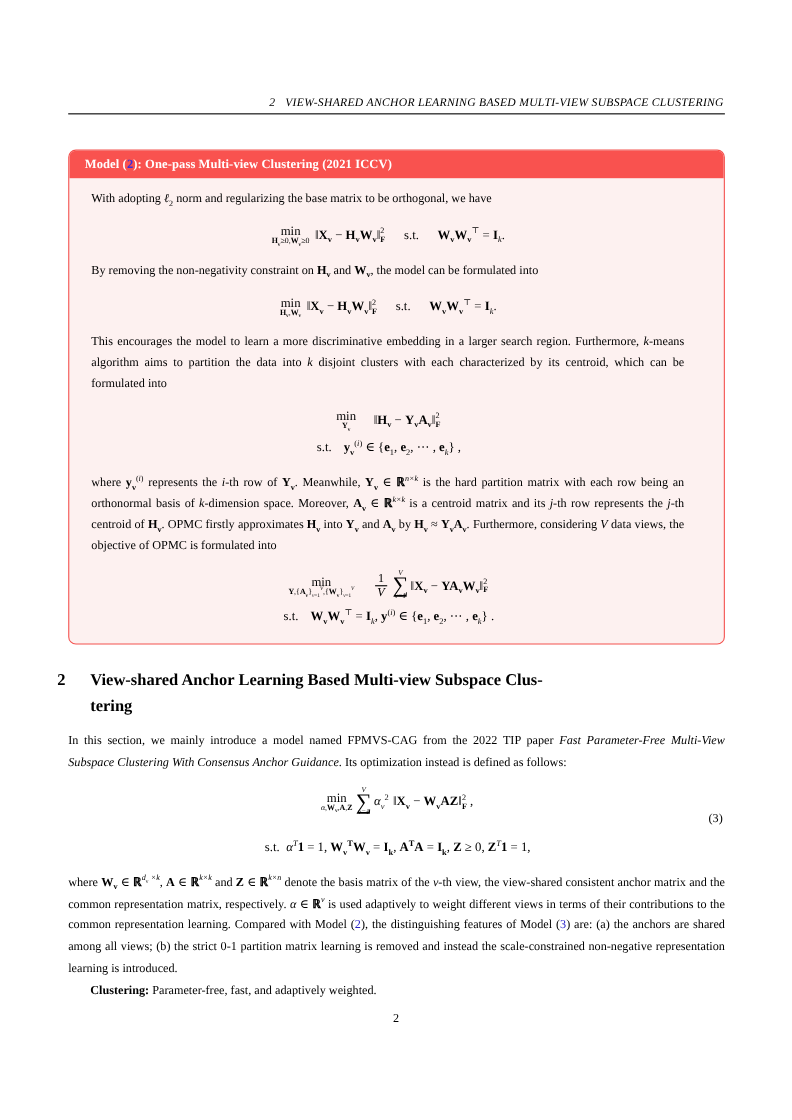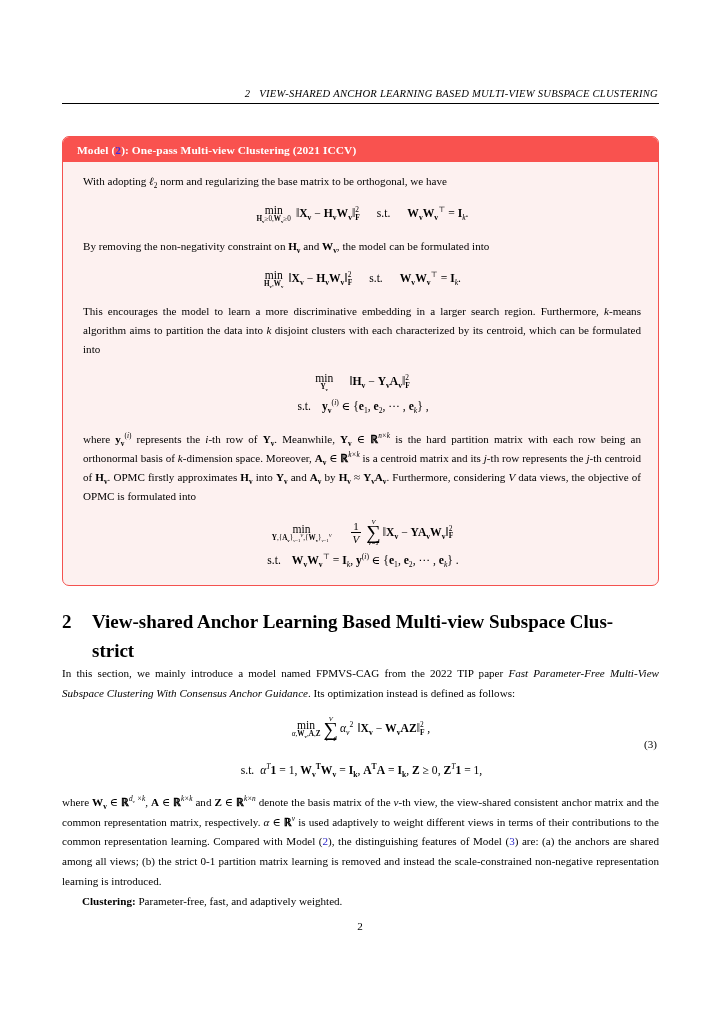--- a/index.html
+++ b/index.html
@@ -64,21 +64,21 @@
     background: #f9524f;
     color: #ffffff;
     font-weight: bold;
     font-size: 11.4px;
     padding: 6.5px 0 6.5px 14px;
     letter-spacing: 0.1px;
   }
   .ref-blue { color: #3a2fe0; }
   .ref-blue-dark { color: #2a24c9; }
   .model-box-body {
-    padding: 10px 17px 12px 20px;
+    padding: 10px 36px 12px 20px;
     font-size: 11.1px;
     line-height: 1.72;
     text-align: justify;
   }
   .model-box-body p { margin: 0 0 0 0; }
 
   
   .eq-block {
     text-align: center;
     margin: 13px 0 13px 0;
@@ -159,24 +159,24 @@
   .st { font-style: normal; margin: 0 2px; }
   .gap-lg { display: inline-block; width: 15px; }
   .gap-md { display: inline-block; width: 9px; }
   .gap-sm { display: inline-block; width: 4px; }
 
   .blackboard { font-weight: bold; font-style: normal; }
 
   
   .section-head {
     position: absolute;
-    left: 62px;
+    left: 52px;
     top: 608px;
     width: 600px;
-    font-size: 19px;
+    font-size: 15px;
     font-weight: bold;
     line-height: 1.5;
   }
   .section-head .sec-num {
     display: inline-block;
     width: 30px;
   }
   .section-head .sec-title-l1 {
     display: block;
   }
@@ -326,21 +326,21 @@
             <span class="st">s.t.</span><span class="gap-md"></span><span class="mathbf">W</span><sub class="bf">v</sub><span class="mathbf">W</span><sub class="bf">v</sub><sup class="rm">⊤</sup> = <span class="mathbf">I</span><sub>k</sub>, <span class="mathbf">y</span><sup class="rm">(<span class="mathit">i</span>)</sup> ∈ {<span class="mathbf">e</span><sub class="rm">1</sub>, <span class="mathbf">e</span><sub class="rm">2</sub>, ⋯ , <span class="mathbf">e</span><sub>k</sub>} .
           </span>
         </div>
       </div>
 
     </div>
   </div>
 
   <div class="section-head">
     <span class="sec-title-l1"><span class="sec-num">2</span><span>View-shared Anchor Learning Based Multi-view Subspace Clus-</span></span>
-    <span class="sec-title-l2">strict</span>
+    <span class="sec-title-l2">tering</span>
   </div>
 
   <div class="body-text" id="intro-para"><span>In this section, we mainly introduce a model named FPMVS-CAG from the 2022 TIP paper </span><span class="it">Fast Parameter-Free Multi-View Subspace Clustering With Consensus Anchor Guidance</span><span>. Its optimization instead is defined as follows:</span></div>
 
   <div class="eq3">
     <div class="eq3-inner">
       <div class="eq3-l1">
         <span class="op-under">
             <span class="op-top">min</span>
             <span class="op-bot"><span class="mathit">α</span>,<span class="mathbf">W</span><sub class="bf">v</sub>,<span class="mathbf">A</span>,<span class="mathbf">Z</span></span>

